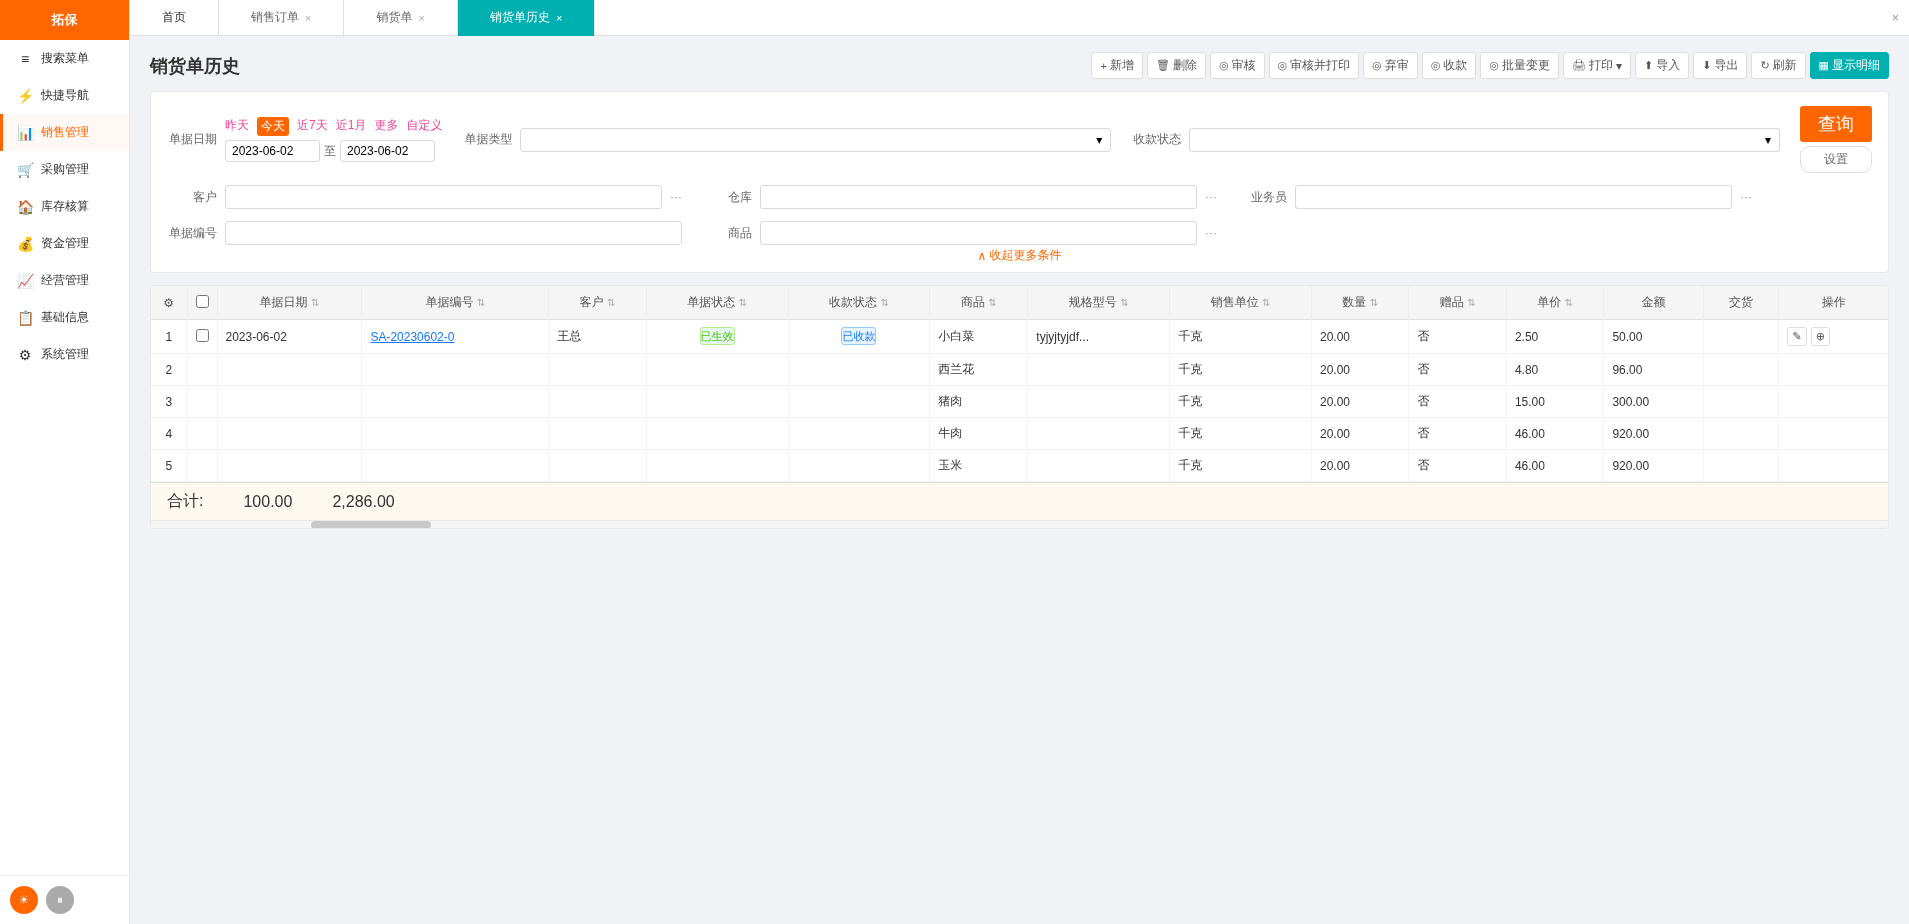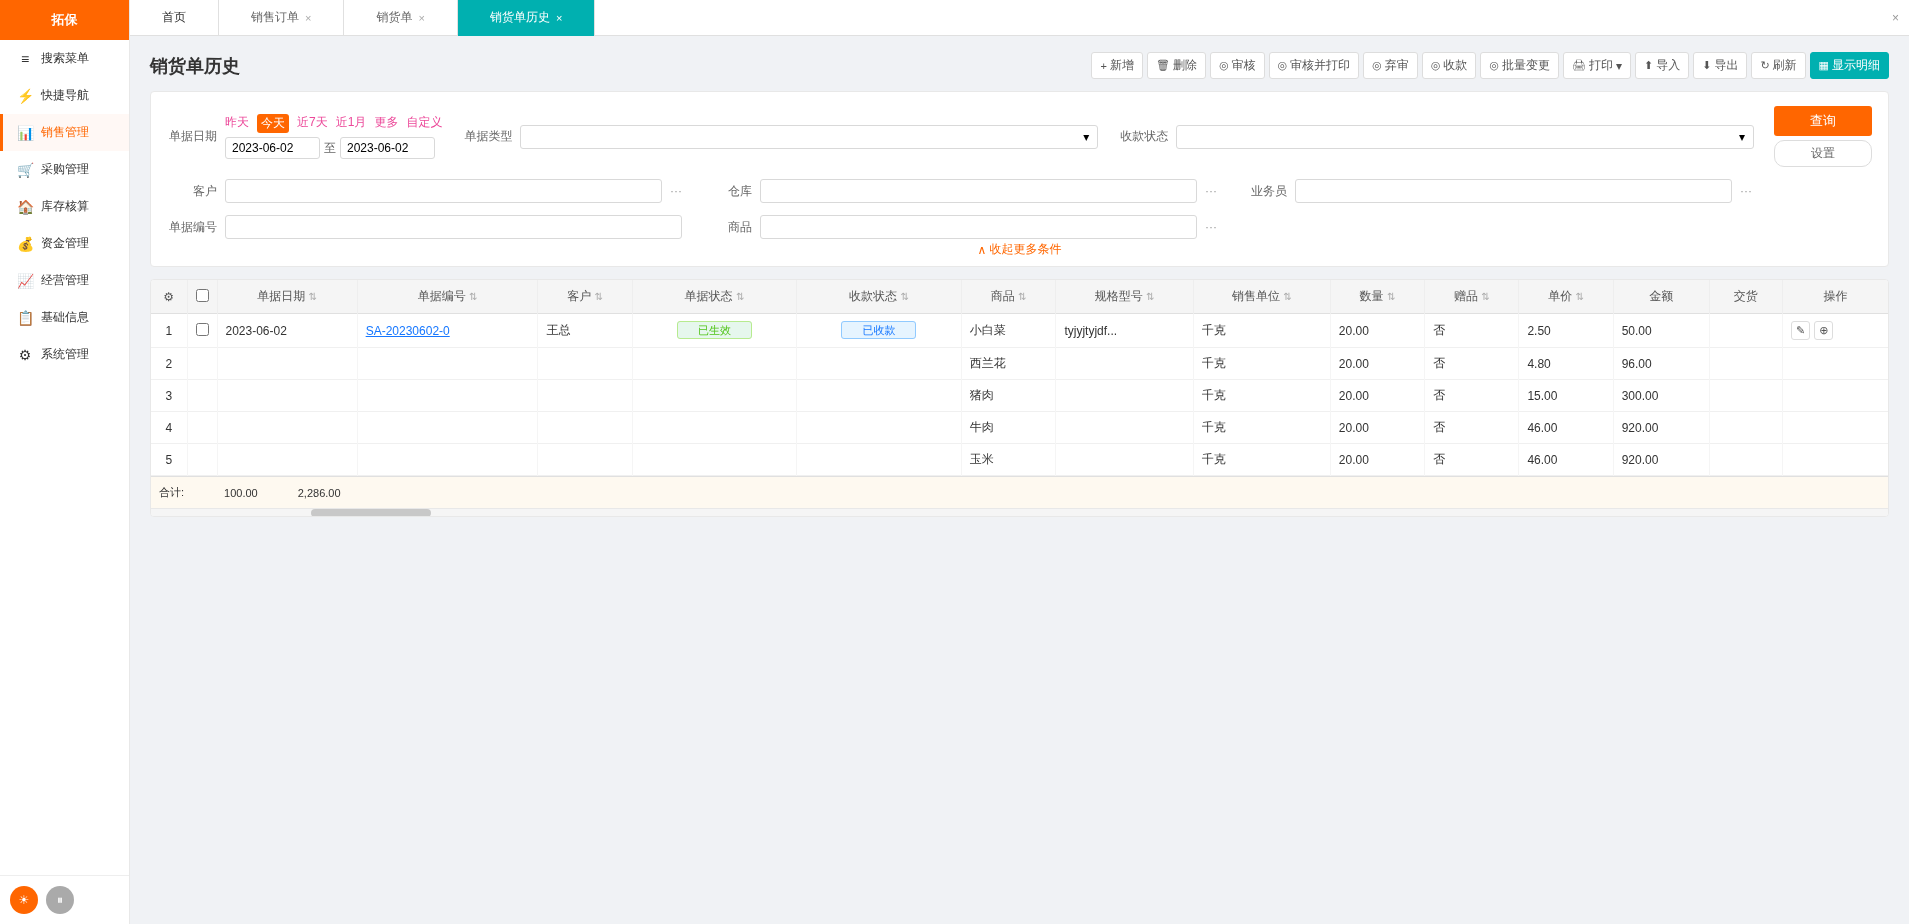--- a/index.html
+++ b/index.html
@@ -260,37 +260,37 @@
       padding: 7px 8px;
       color: #333;
       border-right: 1px solid #f5f5f5;
     }
     tbody td:last-child { border-right: none; }
     .td-center { text-align: center; }
     .td-right { text-align: left; }
 
     .badge {
       border-radius: 3px;
-      padding: 2px 20px;
+      padding: 2px 0;
       font-size: 11px;
     }
     .badge-green { background: #e6f7ed; color: #52c41a; border: 1px solid #b7eb8f; }
     .badge-blue { background: #e6f4ff; color: #1677ff; border: 1px solid #91caff; }
 
     .link-text { color: #1677ff; cursor: pointer; text-decoration: underline; }
 
     
     .table-footer {
       background: #fef9f0;
       border-top: 1px solid #e0e0e0;
-      padding: 8px 8px;
+      padding: 8px 16px;
       display: flex;
       align-items: center;
       gap: 40px;
-      font-size: 11px;
+      font-size: 16px;
       color: #333;
     }
 
     
     .pagination-bar {
       display: flex;
       align-items: center;
       justify-content: flex-end;
       padding: 8px 16px;
       background: #fff;
@@ -348,23 +348,23 @@
       color: #555;
     }
 
     .sort-icon { font-size: 10px; color: #aaa; }
 
     .query-btn {
       background: #ff6600;
       color: #fff;
       border: none;
       border-radius: 3px;
-      padding: 6px 36px;
-      cursor: pointer;
-      font-size: 13px;
+      padding: 6px 18px;
+      cursor: pointer;
+      font-size: 18px;
     }
     .setting-btn {
       background: #fff;
       border: 1px solid #ddd;
       border-radius: 10px;
       padding: 4px 12px;
       cursor: pointer;
       font-size: 12px;
       color: #666;
     }

